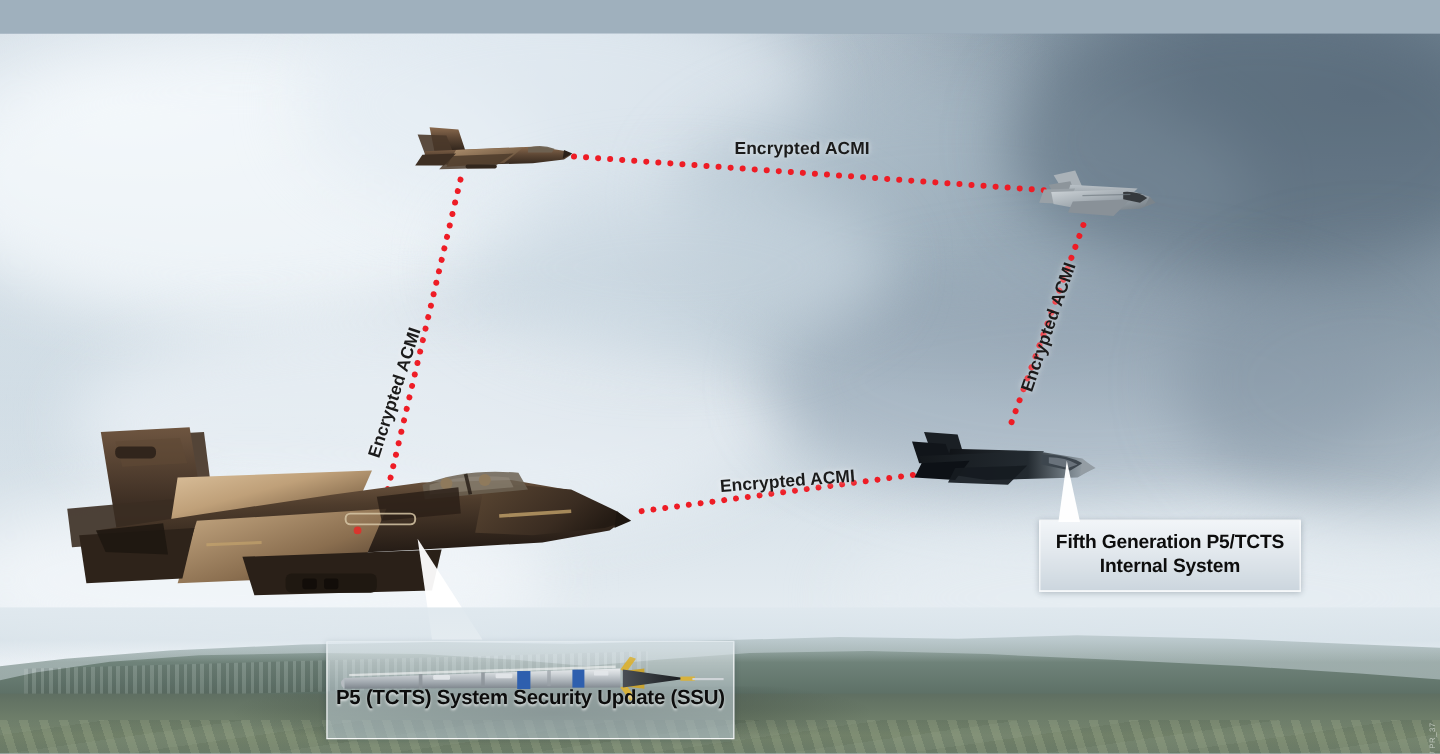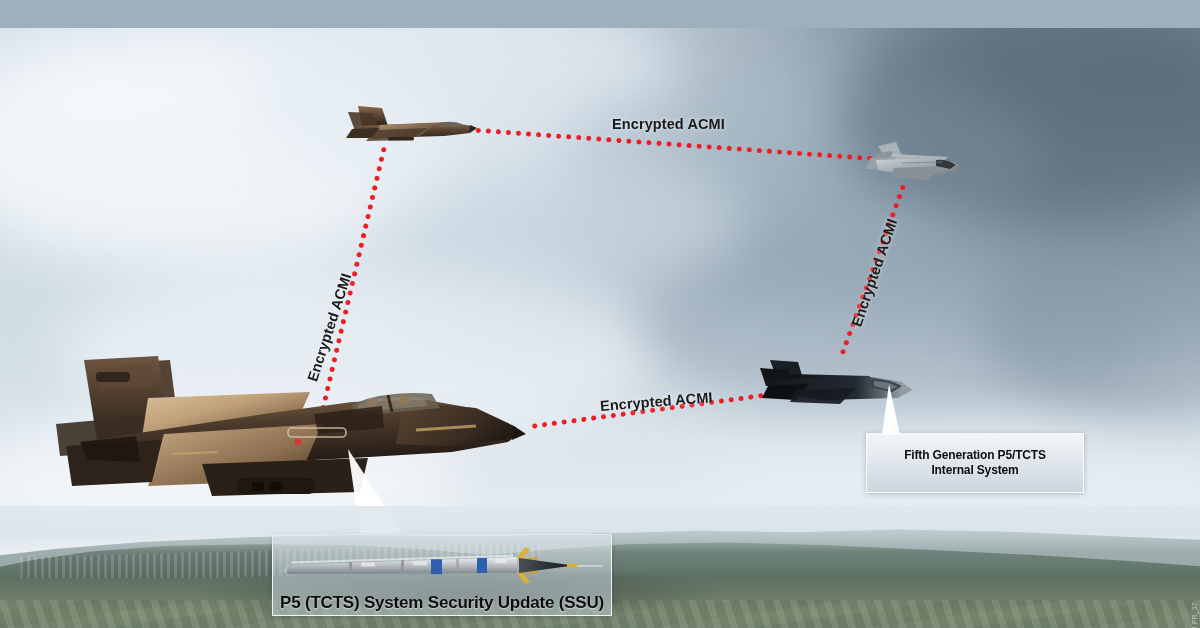--- a/index.html
+++ b/index.html
@@ -73,27 +73,27 @@
   .cbox{position:relative;
     border:1px solid rgba(255,255,255,.85);
     box-shadow:0 1px 5px rgba(30,45,60,.28);
     display:flex;align-items:center;justify-content:center;text-align:center;}
   .cbox .ctext{position:relative;z-index:3;color:#0d0d0d;font-weight:700;line-height:1.22;}
 
   
   #callout-internal-mount .cbox{
     width:216px;height:58px;
     background:linear-gradient(180deg,#f2f5f8 0%,#e3e9ee 42%,#ccd6de 100%);}
-  #callout-internal-mount .ctext{font-size:12px;letter-spacing:-.15px;}
+  #callout-internal-mount .ctext{font-size:16px;letter-spacing:-.15px;}
 
   
   #callout-ssu .cbox{
     width:340px;height:82px;
     background:linear-gradient(180deg,rgba(240,245,249,.62) 0%,rgba(214,226,235,.50) 45%,rgba(186,203,215,.55) 100%);
-    align-items:flex-end;padding-bottom:1px;box-sizing:border-box;}
+    align-items:flex-end;padding-bottom:22px;box-sizing:border-box;}
   #callout-ssu .ctext{font-size:17px;letter-spacing:-.2px;
     text-shadow:0 1px 2px rgba(255,255,255,.65);}
   .podwrap{position:absolute;left:8px;right:8px;top:12px;height:40px;z-index:2;}
 
   .leader{position:absolute;z-index:2;}
 
   
   .credit{position:absolute;right:2px;bottom:4px;
     writing-mode:vertical-rl;transform:rotate(180deg);
     font-size:6.5px;color:rgba(255,255,255,.55);letter-spacing:.4px;

